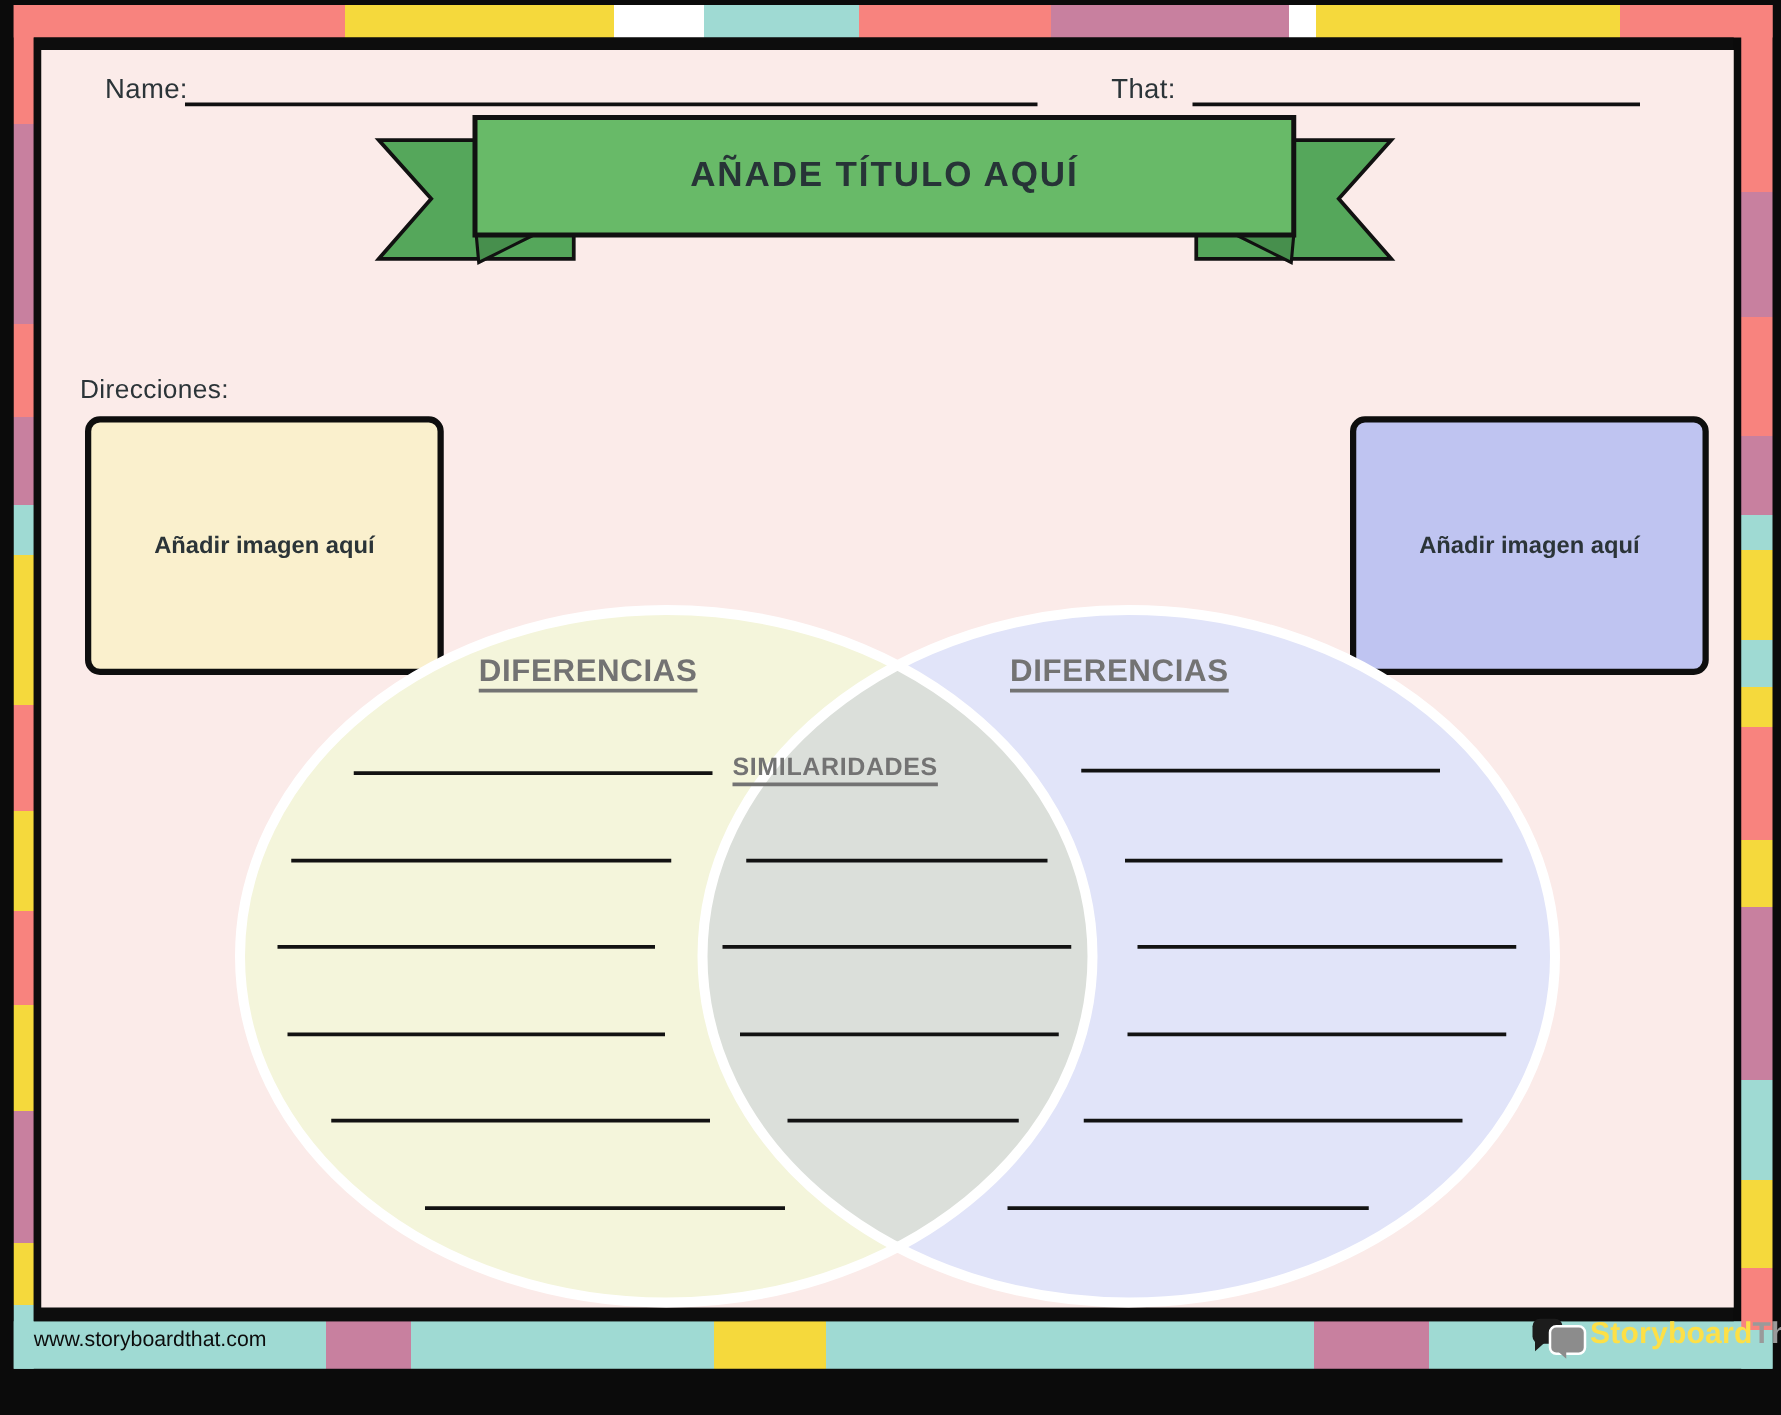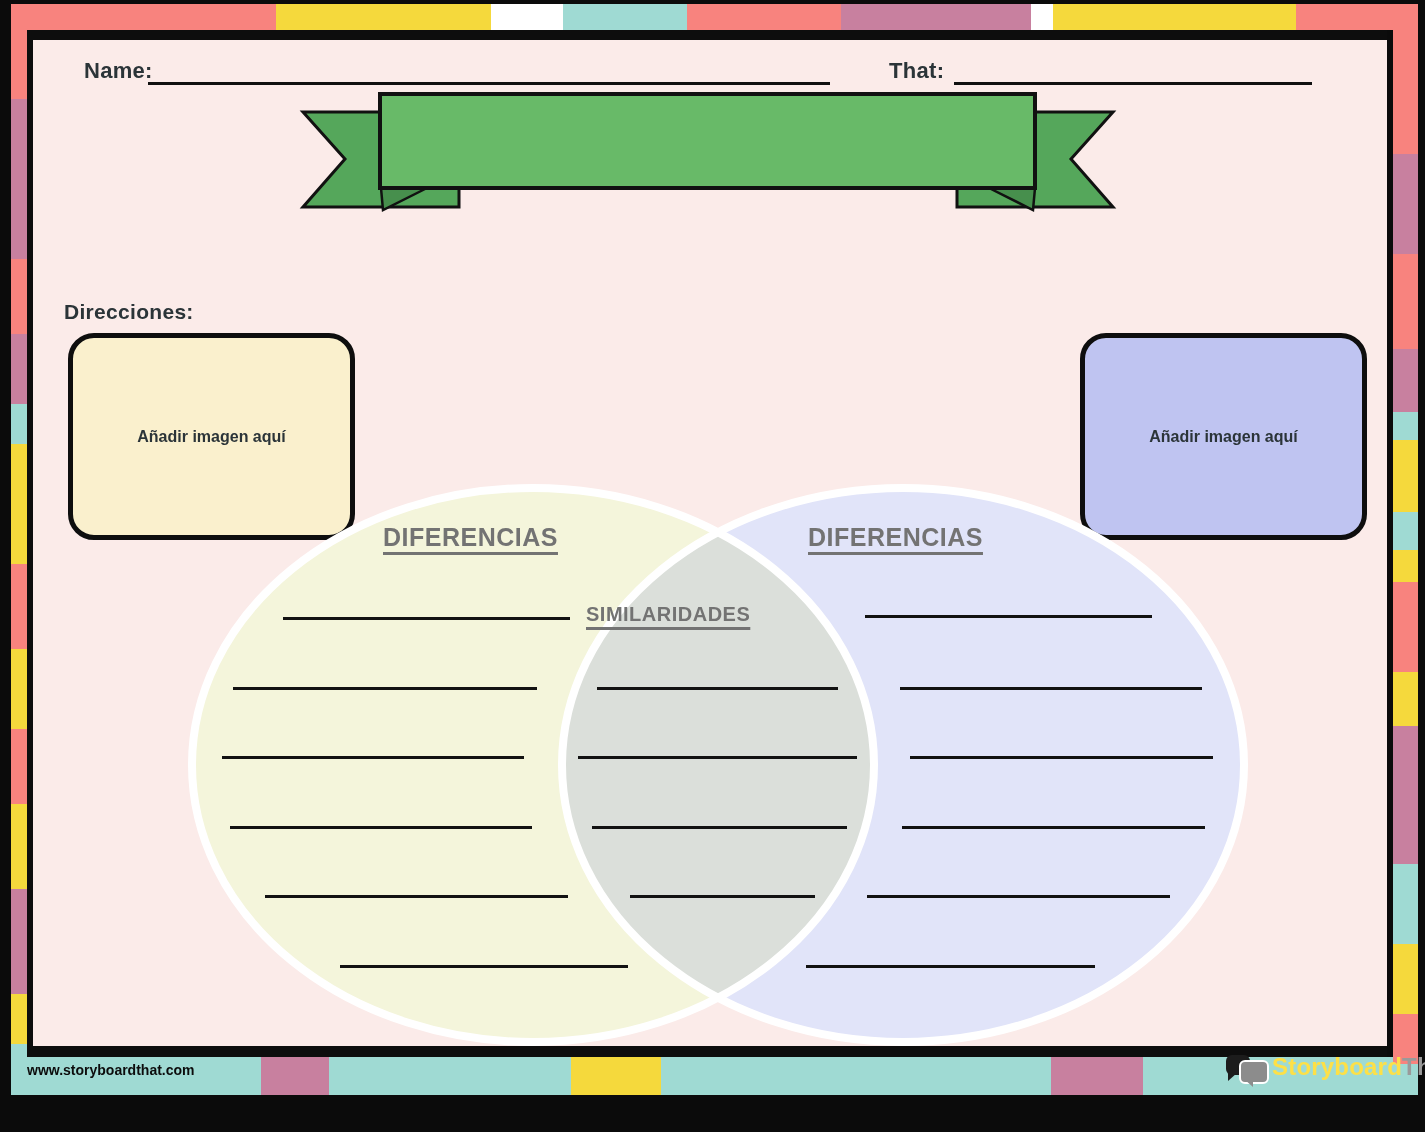--- a/index.html
+++ b/index.html
@@ -24,54 +24,54 @@
   .strip-right{left:1393px;top:4px;width:25px;height:1091px;
     background:linear-gradient(180deg,#f8837e 0 150px,#c8809f 150px 250px,#f8837e 250px 345px,
       #c8809f 345px 408px,#9fdad3 408px 436px,#f5d93c 436px 508px,#9fdad3 508px 546px,
       #f5d93c 546px 578px,#f8837e 578px 668px,#f5d93c 668px 722px,#c8809f 722px 860px,
       #9fdad3 860px 940px,#f5d93c 940px 1010px,#f8837e 1010px 1060px,#9fdad3 1060px 100%);}
 
   .page-black{position:absolute;left:27px;top:30px;width:1360px;height:1027px;background:#0d0d0d;}
   .page{position:absolute;left:33px;top:40px;width:1354px;height:1006px;background:#fbebe9;}
 
   .abs{position:absolute;}
-  .label{font-weight:700;color:#2b3438;font-size:22px;letter-spacing:.3px;text-align:right;}
+  .label{font-weight:400;color:#2b3438;font-size:22px;letter-spacing:.3px;text-align:right;}
   .fill-line{border-bottom:3px solid #101010;height:0;}
 
   
   .banner-title{left:347px;top:52px;width:655px;height:96px;display:flex;align-items:center;
     justify-content:center;font-weight:700;font-size:28px;letter-spacing:1.5px;color:#273437;}
 
   
   .desc-box{left:39px;top:175px;width:1280px;height:76px;background:#d9f2dc;
     border:3px solid #141414;border-top-width:5px;border-bottom-width:6px;border-radius:3px;
     display:flex;align-items:center;justify-content:center;}
   .desc-text{font-size:17.5px;color:#22302f;text-align:center;letter-spacing:.2px;}
   .desc-text b{font-weight:700;}
 
   .directions{left:31px;top:260px;font-size:21px;}
 
-  .img-box{width:277px;height:197px;border:5px solid #0e0e0e;border-radius:26px;
-    display:flex;align-items:center;justify-content:center;font-weight:700;font-size:16px;
+  .img-box{width:277px;height:197px;border:5px solid #0e0e0e;border-radius:12px;
+    display:flex;align-items:center;justify-content:center;font-weight:700;font-size:19px;
     color:#2b3438;}
   .img-box.left{left:35px;top:293px;background:#faf0cd;}
   .img-box.right{left:1047px;top:293px;background:#bfc4f1;}
 
   .venn-svg{left:155px;top:411px;width:1060px;height:600px;}
 
   .venn-label{font-weight:700;color:#737373;text-align:left;text-decoration:underline;
     text-decoration-thickness:3px;text-underline-offset:6px;letter-spacing:.5px;}
   .diff-left{left:350px;top:483px;width:240px;font-size:25px;}
   .diff-right{left:775px;top:483px;width:240px;font-size:25px;}
   .simil{left:553px;top:563px;width:260px;font-size:20px;}
 
   .wline{position:absolute;border-top:3px solid #121212;height:0;}
 
   
-  .footer-url{position:absolute;left:27px;top:1062px;font-weight:700;font-size:14px;color:#0c0c0c;}
+  .footer-url{position:absolute;left:27px;top:1062px;font-weight:400;font-size:17px;color:#0c0c0c;}
   .logo{position:absolute;left:1226px;top:1052px;width:180px;height:34px;}
   .bubble{position:absolute;border-radius:6px;}
   .bubble.b1{left:0;top:3px;width:24px;height:20px;background:#1c1c1c;}
   .bubble.b1::after{content:"";position:absolute;left:2px;top:18px;border-left:9px solid #1c1c1c;
     border-bottom:8px solid transparent;}
   .bubble.b2{left:13px;top:8px;width:26px;height:20px;background:#8c8c8c;border:2px solid #fff;}
   .bubble.b2::after{content:"";position:absolute;left:3px;top:17px;border-right:9px solid #8c8c8c;
     border-bottom:8px solid transparent;}
   .logo-text{position:absolute;left:46px;top:1px;font-weight:700;font-size:24px;letter-spacing:.2px;}
   .logo-text .sb{color:#fde047;}
@@ -95,20 +95,21 @@
       <span class="abs label" style="left:856px;top:18px;">That:</span>
       <div class="abs fill-line" style="left:921px;top:42px;width:358px;"></div>
 
       <svg class="abs" style="left:266px;top:52px;" width="818" height="125" viewBox="0 0 818 125">
         <polygon points="4,20 160,20 160,115 4,115 46,67" fill="#55A75B" stroke="#111" stroke-width="3"></polygon>
         <polygon points="814,20 658,20 658,115 814,115 772,67" fill="#55A75B" stroke="#111" stroke-width="3"></polygon>
         <polygon points="82,96 128,96 84,118" fill="#478F4D" stroke="#111" stroke-width="2.5"></polygon>
         <polygon points="736,96 690,96 734,118" fill="#478F4D" stroke="#111" stroke-width="2.5"></polygon>
         <rect x="81" y="2" width="655" height="94" fill="#68BA68" stroke="#111" stroke-width="4"></rect>
       </svg>
+      <div class="abs banner-title">AÑADE TÍTULO AQUÍ</div>
 
 
       <span class="abs label directions">Direcciones:</span>
 
       <div class="abs img-box left">
         <span>Añadir imagen aquí</span>
       </div>
       <div class="abs img-box right">
         <span>Añadir imagen aquí</span>
       </div>

